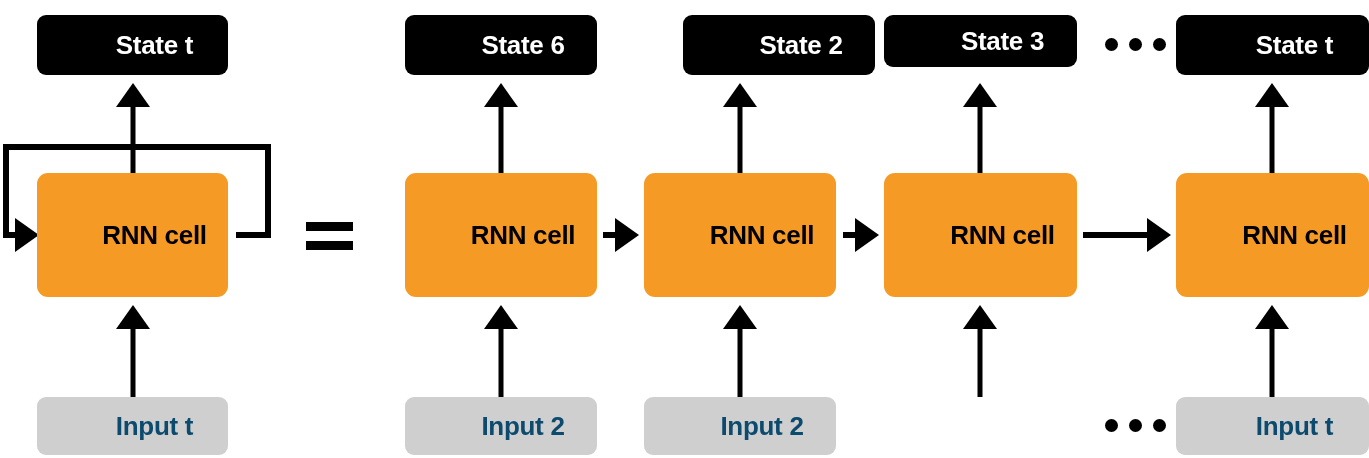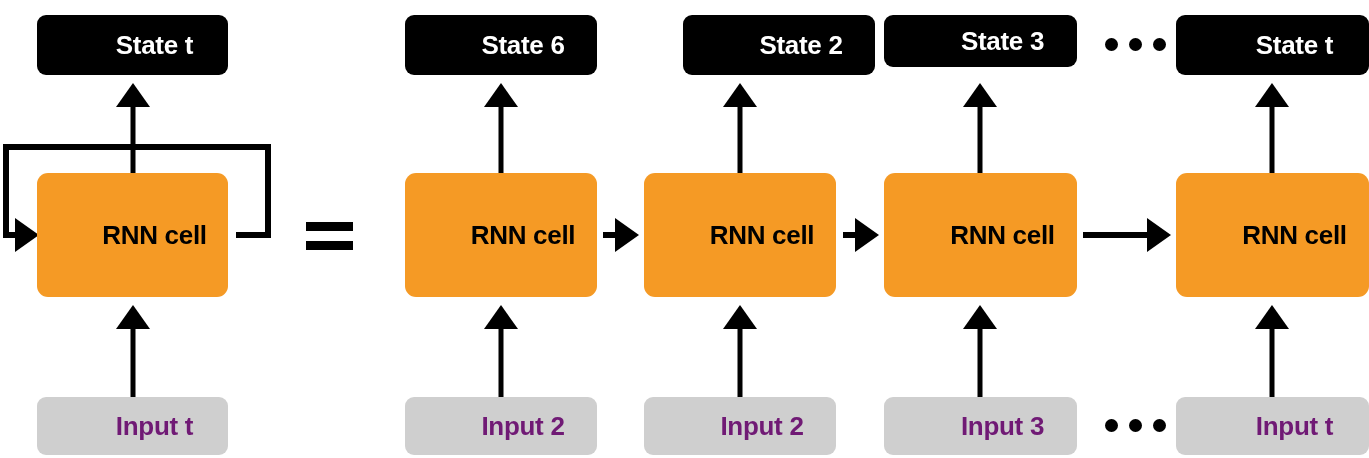--- a/index.html
+++ b/index.html
@@ -23,21 +23,21 @@
     border-radius:9px;
     font-size:26px;
     font-weight:700;
     letter-spacing:-0.3px;
     white-space:nowrap;
     user-select:none;
     padding-left:44px;
   }
   .state-node{ background:#000000; color:#ffffff; }
   .cell-node{ background:#F59A25; color:#000000; border-radius:11px; }
-  .input-node{ background:#CFCFCF; color:#701a75;text-align:right; }
+  .input-node{ background:#CFCFCF; color:#0c4a6e;text-align:right; }
 
   
   .v-arrow{ position:absolute; }
   .v-arrow .shaft{
     position:absolute;
     left:50%;
     transform:translateX(-50%);
     width:5px;
     background:#000000;
   }
@@ -166,21 +166,20 @@
   <div class="node state-node" style="left:884px;top:15px;width:193px;height:52px;">State 3</div>
   <div class="v-arrow" style="left:962px;top:83px;width:35px;height:90px;">
     <div class="head"></div>
     <div class="shaft" style="top:20px;height:70px;"></div>
   </div>
   <div class="node cell-node" style="left:884px;top:173px;width:193px;height:124px;">RNN cell</div>
   <div class="v-arrow" style="left:962px;top:305px;width:35px;height:92px;">
     <div class="head"></div>
     <div class="shaft" style="top:20px;height:72px;"></div>
   </div>
-  <div class="node input-node" style="left:884px;top:397px;width:193px;height:58px;">Input 3</div>
 
   <div class="h-arrow" style="left:1083px;top:218px;width:88px;height:34px;">
     <div class="shaft" style="width:72px;"></div>
     <div class="head"></div>
   </div>
 
   <div class="dots" style="left:1105px;top:38px;height:13px;">
     <i></i>
     <i></i>
     <i></i>

